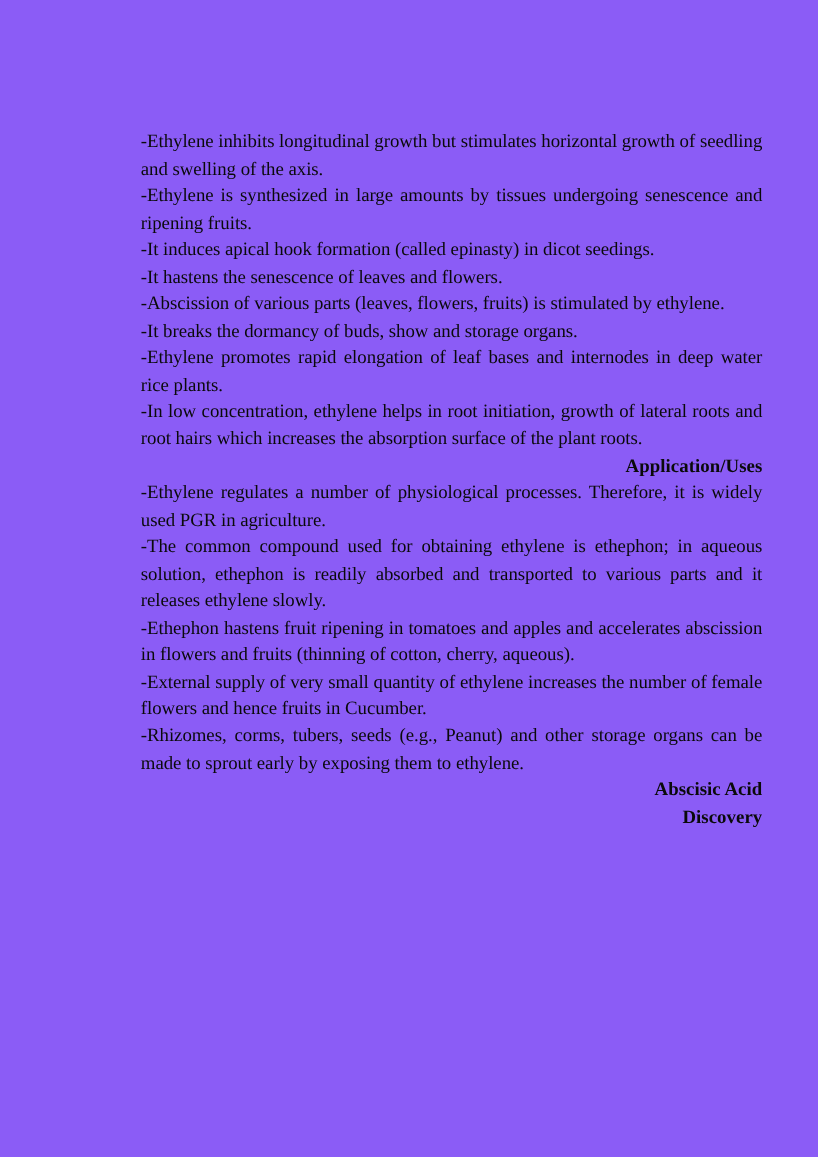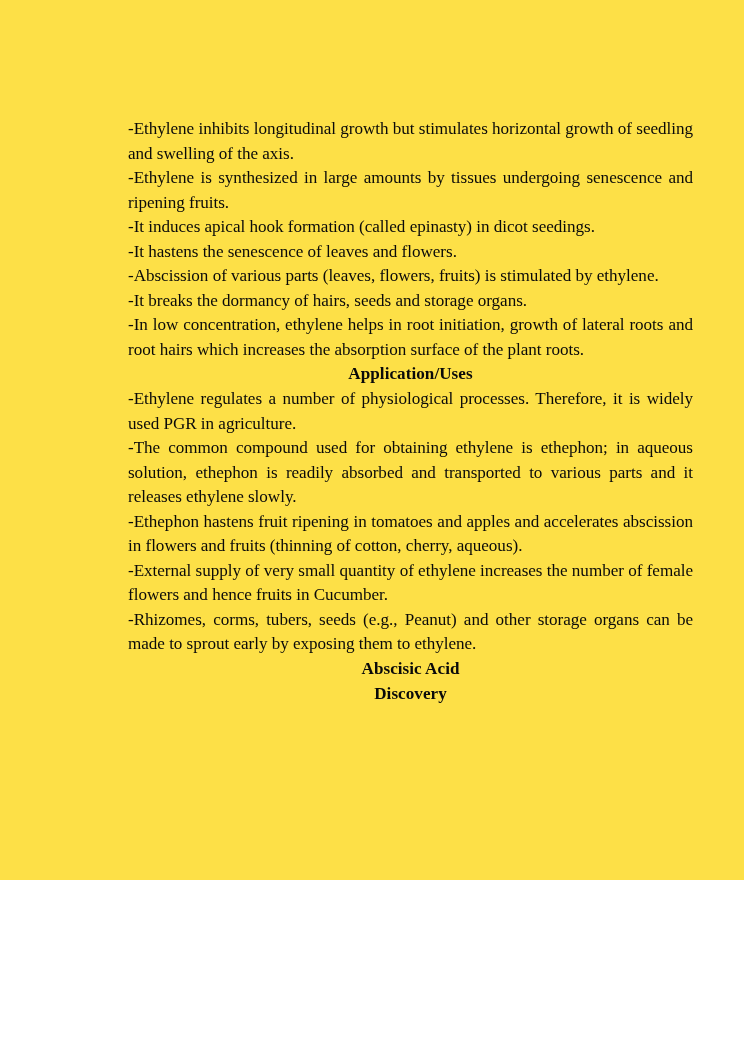--- a/index.html
+++ b/index.html
@@ -15,22 +15,22 @@
     font-family: "Liberation Serif", "DejaVu Serif", serif;
     color: #0a0a0a;
     -webkit-font-smoothing: antialiased;
   }
 
   .page {
     position: absolute;
     left: 0;
     top: 0;
     width: 744px;
-    height: 880px;
-    background: #fde047;
+    height: 1052px;
+    background: #8b5cf6;
   }
 
   .text-column {
     position: absolute;
     left: 128px;
     top: 117px;
     width: 565px;
   }
 
   .para {
@@ -49,36 +49,37 @@
   .para.short {
     text-align: center;
   }
 
   .heading {
     margin: 0;
     padding: 0;
     font-size: 17.1px;
     line-height: 24.55px;
     font-weight: bold;
-    text-align: center;
+    text-align: right;
     letter-spacing: 0.05px;
   }
 </style>
 </head>
 <body>
 
 <div class="page">
   <div class="text-column">
 
     <p class="para">-Ethylene inhibits longitudinal growth but stimulates horizontal growth of seedling and swelling of the axis.</p>
     <p class="para">-Ethylene is synthesized in large amounts by tissues undergoing senescence and ripening fruits.</p>
     <p class="para short">-It induces apical hook formation (called epinasty) in dicot seedings.</p>
     <p class="para short">-It hastens the senescence of leaves and flowers.</p>
     <p class="para short">-Abscission of various parts (leaves, flowers, fruits) is stimulated by ethylene.</p>
-    <p class="para short">-It breaks the dormancy of hairs, seeds and storage organs.</p>
+    <p class="para short">-It breaks the dormancy of buds, show and storage organs.</p>
+    <p class="para">-Ethylene promotes rapid elongation of leaf bases and internodes in deep water rice plants.</p>
     <p class="para">-In low concentration, ethylene helps in root initiation, growth of lateral roots and root hairs which increases the absorption surface of the plant roots.</p>
 
     <p class="heading">Application/Uses</p>
 
     <p class="para">-Ethylene regulates a number of physiological processes. Therefore, it is widely used PGR in agriculture.</p>
     <p class="para">-The common compound used for obtaining ethylene is ethephon; in aqueous solution, ethephon is readily absorbed and transported to various parts and it releases ethylene slowly.</p>
     <p class="para">-Ethephon hastens fruit ripening in tomatoes and apples and accelerates abscission in flowers and fruits (thinning of cotton, cherry, aqueous).</p>
     <p class="para">-External supply of very small quantity of ethylene increases the number of female flowers and hence fruits in Cucumber.</p>
     <p class="para">-Rhizomes, corms, tubers, seeds (e.g., Peanut) and other storage organs can be made to sprout early by exposing them to ethylene.</p>
 

